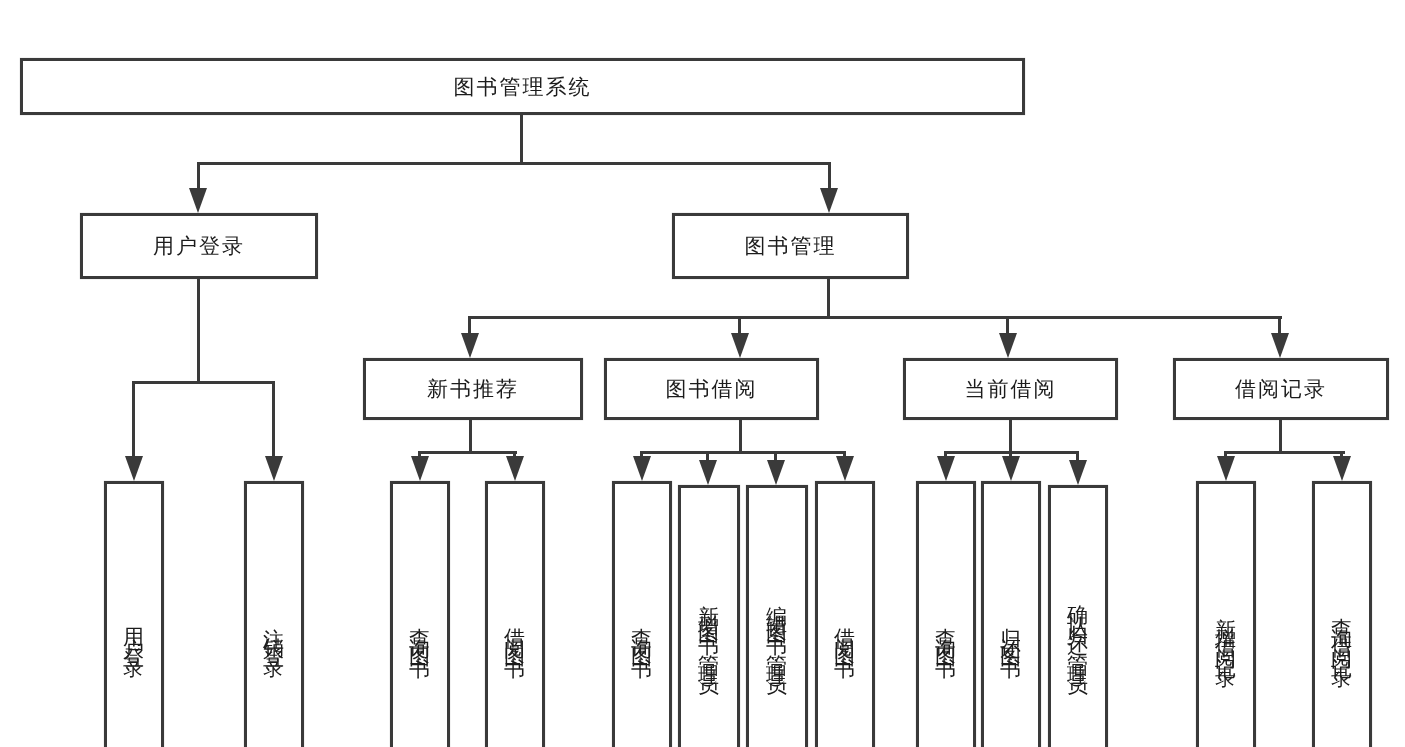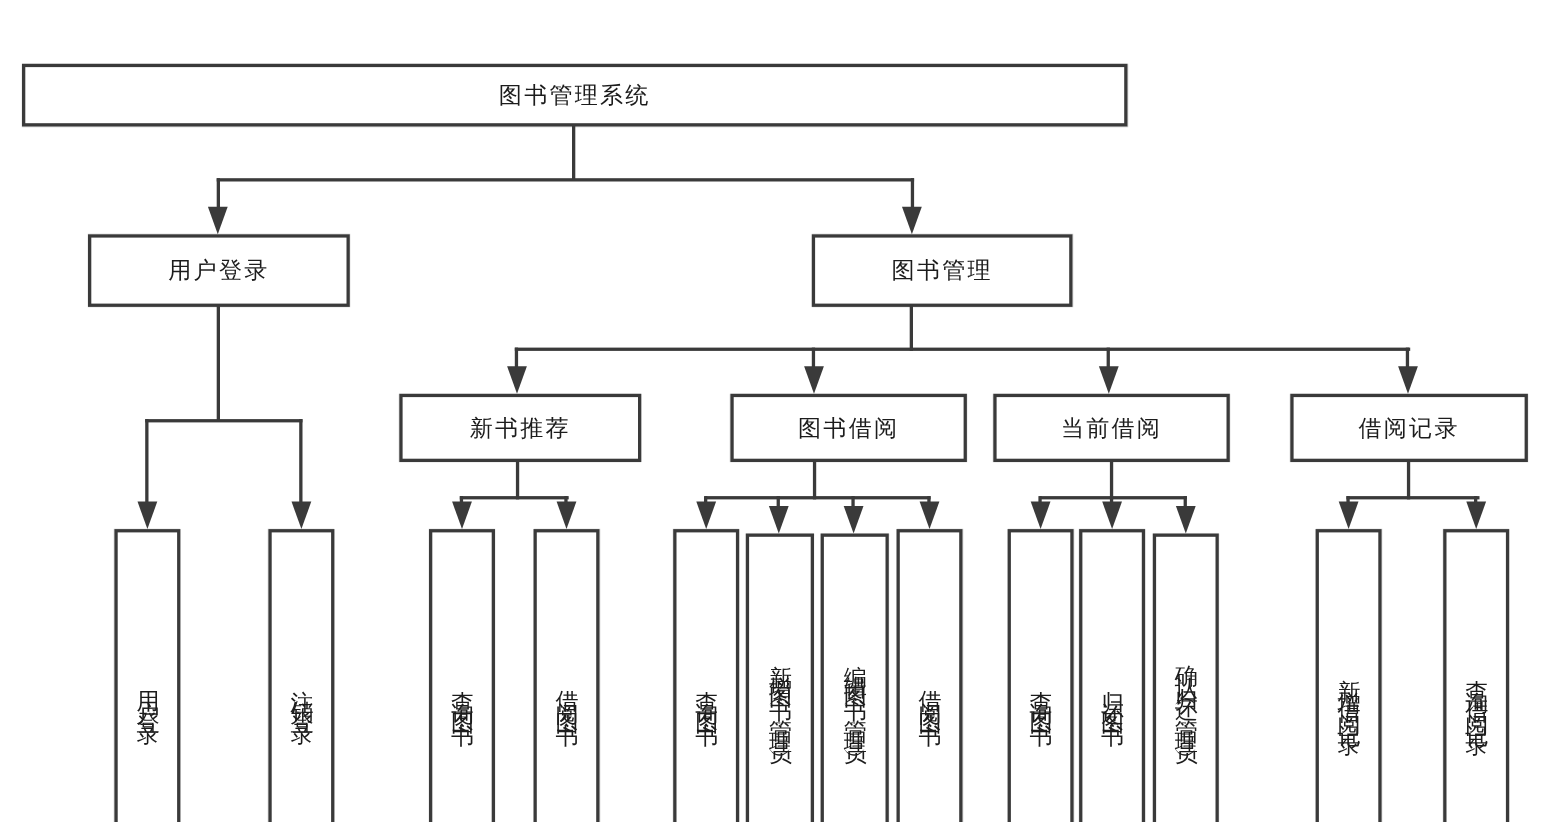--- a/index.html
+++ b/index.html
@@ -47,24 +47,24 @@
   }
 </style>
 </head>
 <body>
 
 <div id="canvas">
 
   <div class="box" style="left:20px;top:13px;width:1005px;height:57px">图书管理系统</div>
 
   <div class="box" style="left:80px;top:168px;width:238px;height:66px">用户登录</div>
-  <div class="box" style="left:738px;top:168px;width:237px;height:66px">图书管理</div>
+  <div class="box" style="left:672px;top:168px;width:237px;height:66px">图书管理</div>
 
   <div class="box" style="left:363px;top:313px;width:220px;height:62px">新书推荐</div>
-  <div class="box" style="left:664px;top:313px;width:215px;height:62px">图书借阅</div>
+  <div class="box" style="left:604px;top:313px;width:215px;height:62px">图书借阅</div>
   <div class="box" style="left:903px;top:313px;width:215px;height:62px">当前借阅</div>
   <div class="box" style="left:1173px;top:313px;width:216px;height:62px">借阅记录</div>
 
   <div class="box leaf" style="left:104px;top:436px;width:60px;height:300px">
     <span class="vtext">用户登录</span>
   </div>
   <div class="box leaf" style="left:244px;top:436px;width:60px;height:300px">
     <span class="vtext">注销登录</span>
   </div>
 

